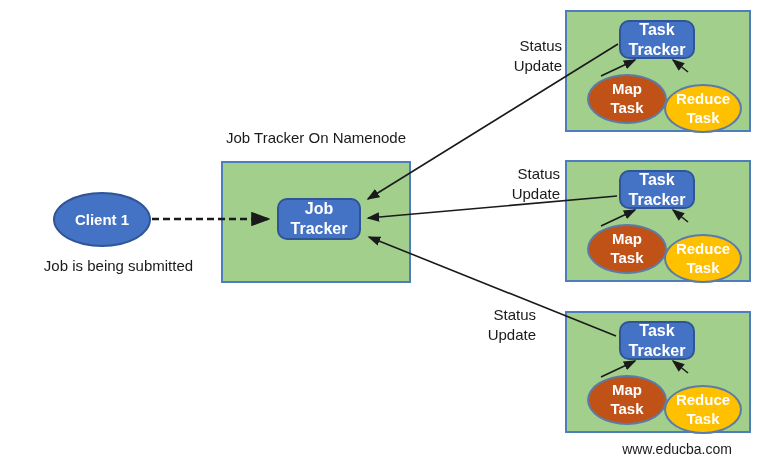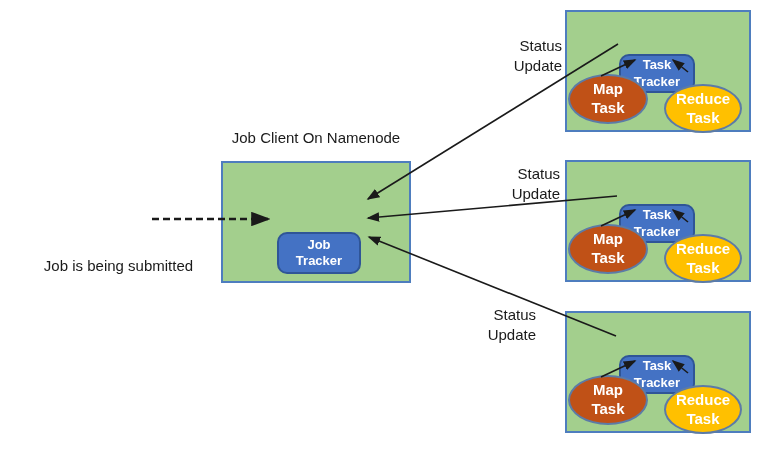--- a/index.html
+++ b/index.html
@@ -11,21 +11,21 @@
   *{margin:0;padding:0;box-sizing:border-box;}
   body{background:#fff;font-family:"Liberation Sans",sans-serif;color:var(--ink);}
   .canvas{position:relative;width:768px;height:466px;background:#fff;overflow:hidden;}
 
   .abs{position:absolute;}
   .center-text{display:flex;align-items:center;justify-content:center;text-align:center;}
 
   .green-box{background:var(--box-green);border:2px solid var(--box-green-border);}
   .blue-node{
     background:var(--node-blue);border:2px solid var(--node-blue-border);
-    border-radius:10px;color:var(--white);font-size:13px;font-weight:600;line-height:1.25;margin-top:34px;
+    border-radius:10px;color:var(--white);font-size:16px;font-weight:600;line-height:1.25;
   }
   .ellipse{
     border-radius:50%;color:var(--white);font-size:15px;font-weight:600;line-height:1.25;
   }
   .ellipse.map{background:var(--map-orange);border:2px solid var(--ellipse-border);}
   .ellipse.reduce{background:var(--reduce-gold);border:2px solid var(--ellipse-border);}
 
   .black-label{font-size:15px;color:var(--ink);line-height:1.3;}
 
   
@@ -36,21 +36,21 @@
 
   
   .nn-title{left:210px;top:128px;width:212px;}
   .nn-box{left:221px;top:161px;width:190px;height:122px;}
   .job-tracker{left:277px;top:198px;width:84px;height:42px;}
 
   
   .group{left:565px;width:186px;height:122px;}
   .g1{top:10px;} .g2{top:160px;} .g3{top:311px;}
   .tt{left:52px;top:8px;width:76px;height:39px;}
-  .map-e{left:1px;top:62px;width:80px;height:50px;}
+  .map-e{left:20px;top:62px;width:80px;height:50px;}
   .reduce-e{left:97px;top:72px;width:78px;height:49px;}
 
   
   .s1{left:482px;top:36px;width:80px;}
   .s2{left:480px;top:164px;width:80px;}
   .s3{left:456px;top:305px;width:80px;}
   .status{text-align:right;}
   .status span{display:inline-block;width:62px;}
 
   .watermark{left:592px;top:441px;width:170px;font-size:14px;text-align:center;}
@@ -60,26 +60,29 @@
   .wrap-56{display:inline-block;width:58px;}
 
   svg.overlay{position:absolute;left:0;top:0;width:768px;height:466px;pointer-events:none;}
   svg.overlay line{stroke:var(--ink);}
 </style>
 </head>
 <body>
 
 <div class="canvas">
 
+  <div class="abs center-text client">
+    <span>Client 1</span>
+  </div>
   <div class="abs center-text black-label client-caption">
     <span>Job is being submitted</span>
   </div>
 
   <div class="abs center-text black-label nn-title">
-    <span>Job Client On Namenode</span>
+    <span>Job Tracker On Namenode</span>
   </div>
   <div class="abs green-box nn-box"></div>
   <div class="abs center-text blue-node job-tracker">
     <span class="wrap-60">Job Tracker</span>
   </div>
 
   <div class="abs green-box group g1">
     <div class="abs center-text blue-node tt">
       <span class="wrap-60">Task Tracker</span>
     </div>
@@ -118,20 +121,23 @@
   <div class="abs black-label status s1">
     <span>Status Update</span>
   </div>
   <div class="abs black-label status s2">
     <span>Status Update</span>
   </div>
   <div class="abs black-label status s3">
     <span>Status Update</span>
   </div>
 
+  <div class="abs watermark">
+    <span>www.educba.com</span>
+  </div>
 
   <svg class="overlay" viewBox="0 0 768 466">
     <defs>
       <marker id="ah" viewBox="0 0 8 6" markerWidth="8" markerHeight="6" refX="7" refY="3" orient="auto">
         <path d="M0,0 L8,3 L0,6 Z" fill="#1a1a1a"></path>
       </marker>
     </defs>
 
     <line x1="152" y1="219" x2="268" y2="219" stroke-width="2.4" stroke-dasharray="7 4" marker-end="url(#ah)"></line>
 

